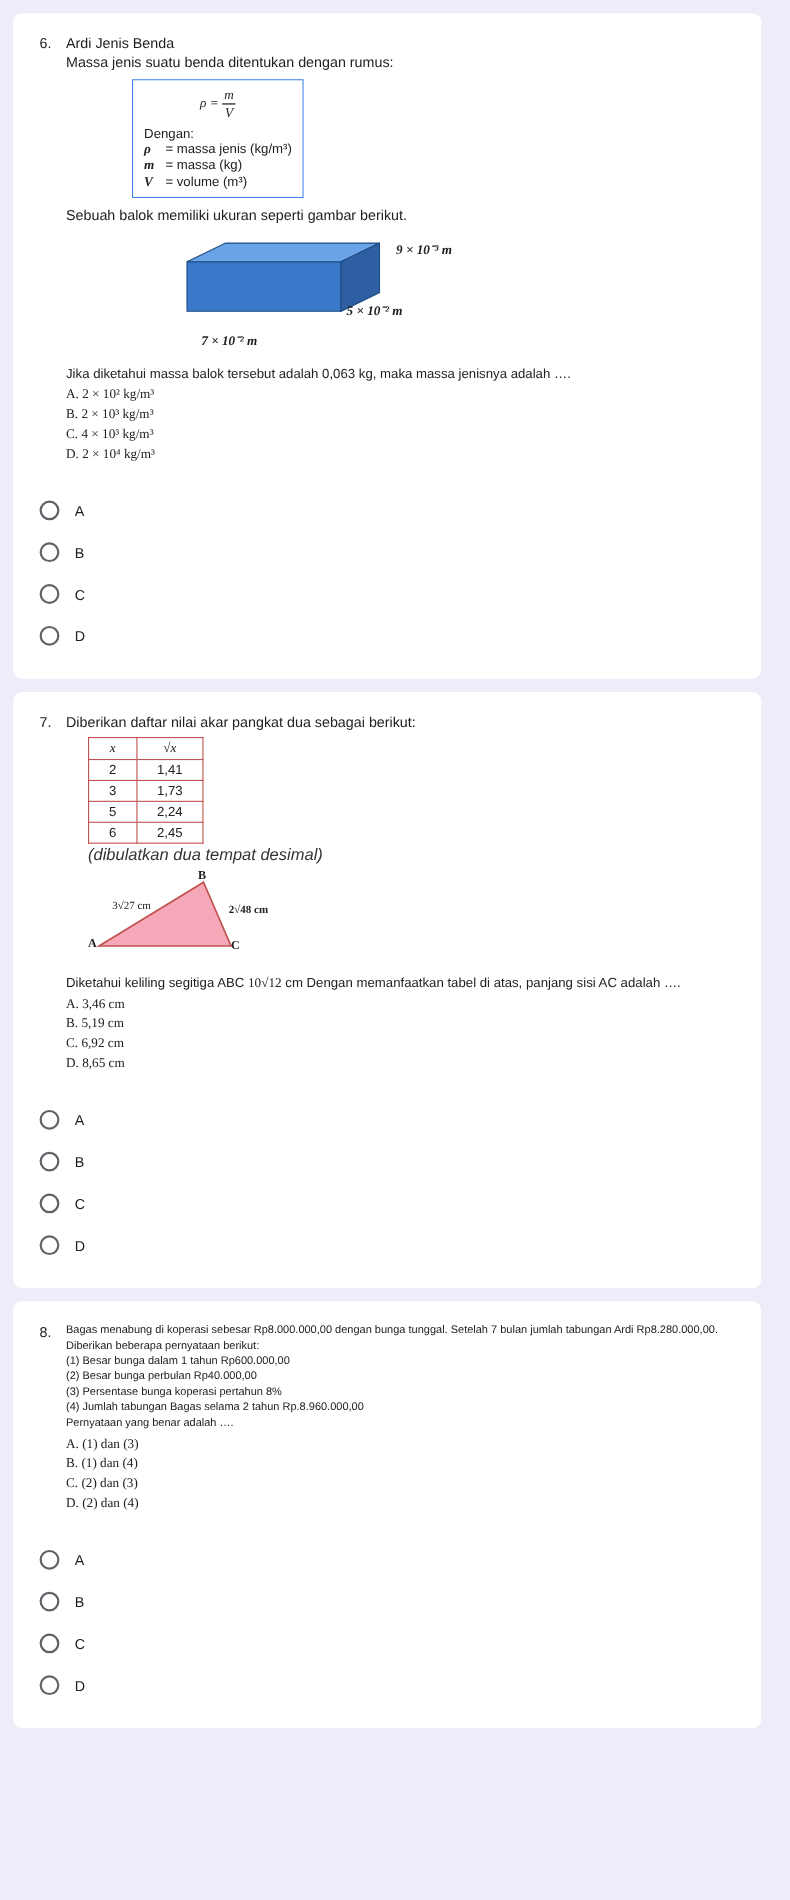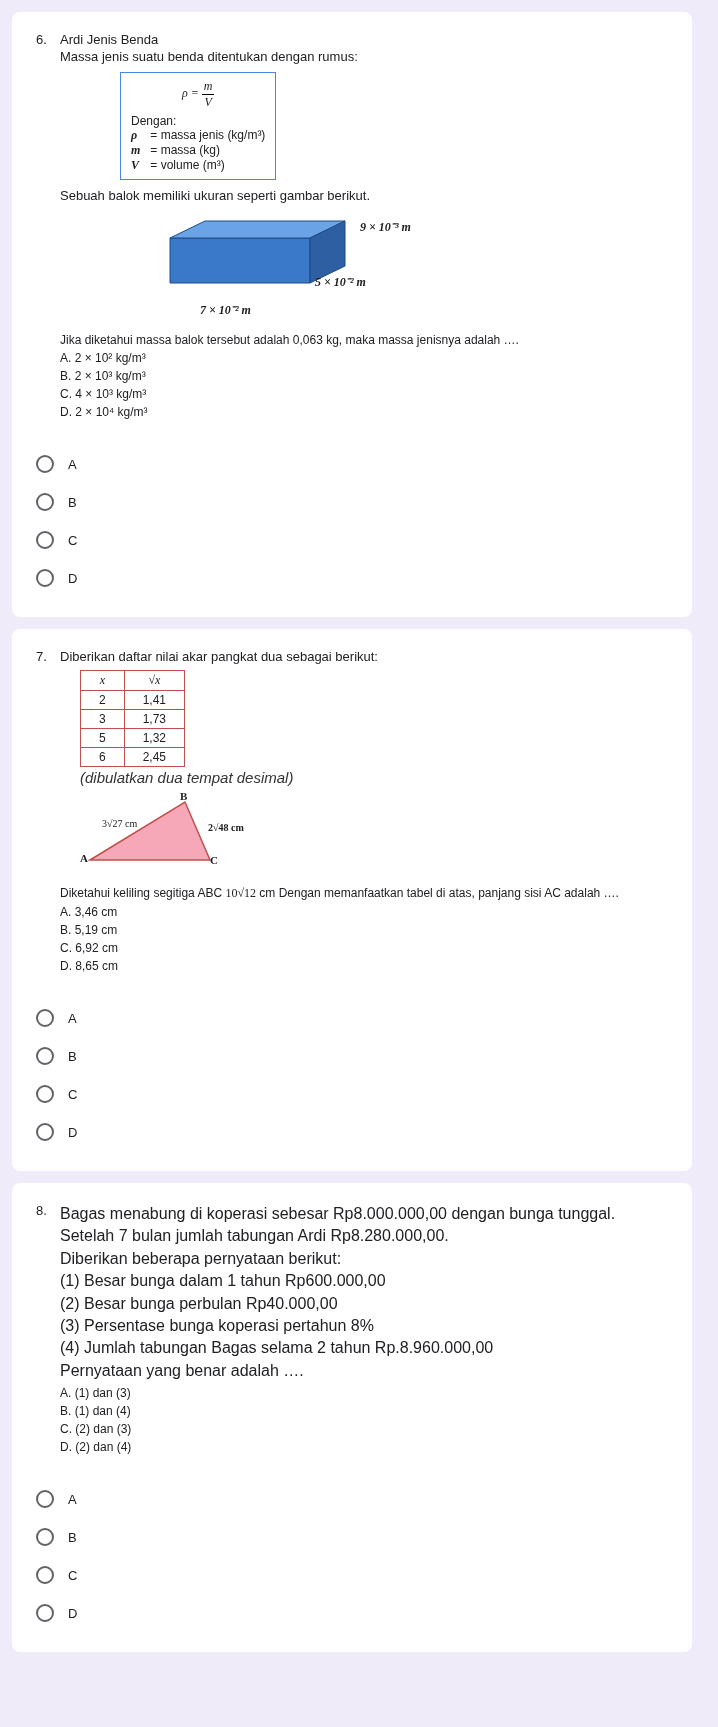--- a/index.html
+++ b/index.html
@@ -13,36 +13,36 @@
   .formula-eq { text-align: center; font-family: 'Times New Roman', serif; font-style: italic; margin-bottom: 4px; }
   .frac { display: inline-block; vertical-align: middle; text-align: center; }
   .frac .num { display: block; border-bottom: 1px solid #000; padding: 0 2px; }
   .frac .den { display: block; padding: 0 2px; }
   .def-row { font-size: 12px; }
   .def-row .sym { font-family: 'Times New Roman', serif; font-style: italic; font-weight: bold; display: inline-block; width: 16px; }
   .cuboid-wrap { margin: 10px 0 10px 100px; position: relative; width: 260px; height: 110px; }
   .cuboid-svg { width: 200px; height: 90px; }
   .dim-h { position: absolute; left: 200px; top: 5px; font-family: 'Times New Roman', serif; font-size: 12px; font-weight: bold; }
   .dim-d { position: absolute; left: 155px; top: 60px; font-family: 'Times New Roman', serif; font-size: 12px; font-weight: bold; }
-  .dim-w { position: absolute; left: 40px; top: 88px; font-family: 'Times New Roman', serif; font-size: 12px; font-weight: bold; }
+  .dim-w { position: absolute; left: 23px; top: 88px; font-family: 'Times New Roman', serif; font-size: 12px; font-weight: bold; }
   .choices { margin: 2px 0 10px 0; }
-  .choices div { font-size: 12px; line-height: 1.5; }
+  .choices div { font-size: 12px; line-height: 1.5; font-family: Liberation Serif, serif; }
   .radios { margin-top: 14px; }
   .radio-item { display: flex; align-items: center; padding: 10px 0; }
   .radio-circle { width: 18px; height: 18px; border: 2px solid #5f6368; border-radius: 50%; margin-right: 14px; }
   .sqrt-table { border-collapse: collapse; margin: 6px 0 2px 20px; font-size: 12px; }
   .sqrt-table th, .sqrt-table td { border: 1px solid #c0504d; padding: 2px 18px; text-align: center; }
   .sqrt-table th { font-family: 'Times New Roman', serif; font-style: italic; font-weight: normal; }
   .table-note { font-style: italic; font-size: 15px; margin-left: 20px; color: #333; }
   .triangle-wrap { margin: 6px 0 4px 20px; position: relative; width: 200px; height: 90px; }
   .tri-svg { width: 180px; height: 80px; }
   .tri-lbl { position: absolute; font-family: 'Times New Roman', serif; font-size: 11px; font-weight: bold; }
   .tri-side { position: absolute; font-family: 'Times New Roman', serif; font-size: 10px; }
   .q7text { margin-top: 4px; font-size: 12px; }
-  .q8body .line { font-size: 16px; line-height: 1.4; }
+  .q8body .line { font-size: 10px; line-height: 1.4; }
   .ital { font-family: 'Times New Roman', serif; font-style: italic; }
   .surd { font-family: 'Times New Roman', serif; }
 </style>
 </head>
 <body>
 
 <div class="card">
   <div class="qrow">
     <div class="qnum">6.</div>
     <div class="qbody">
@@ -115,21 +115,21 @@
         <tr>
               <td>2</td>
               <td>1,41</td>
             </tr>
         <tr>
               <td>3</td>
               <td>1,73</td>
             </tr>
         <tr>
               <td>5</td>
-              <td>1,32</td>
+              <td>2,24</td>
             </tr>
         <tr>
               <td>6</td>
               <td>2,45</td>
             </tr>
       </tbody>
         </table>
       <div class="table-note">(dibulatkan dua tempat desimal)</div>
       <div class="triangle-wrap">
         <svg class="tri-svg" viewBox="0 0 180 80">

